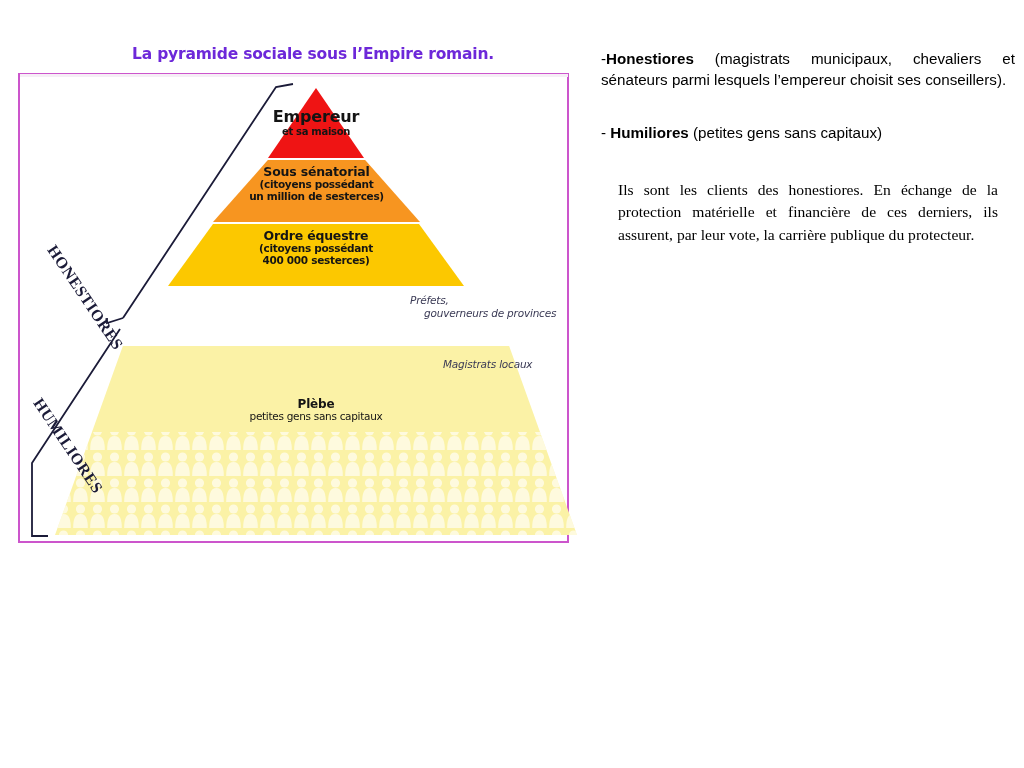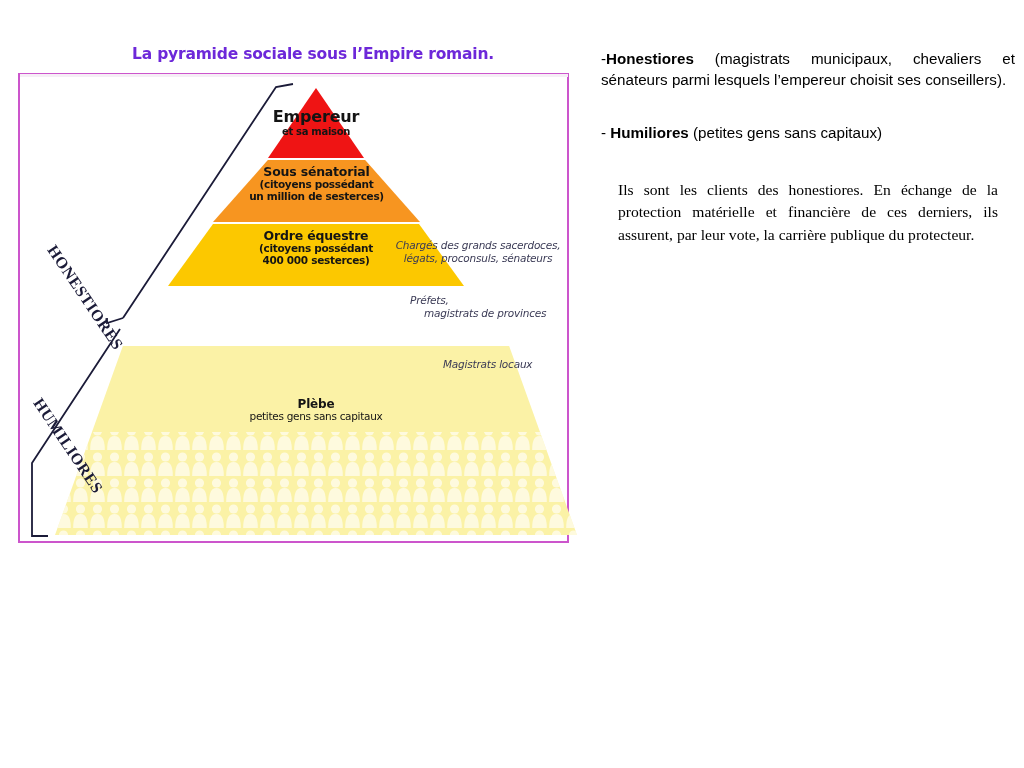--- a/index.html
+++ b/index.html
@@ -170,27 +170,23 @@
     </div>
 
     <div class="tier" id="tier-apex">
       <div class="shape"></div>
       <div class="tier-label" id="lbl-apex">
         <div class="tl-main">Empereur</div>
         <div class="tl-sub">et sa maison</div>
       </div>
     </div>
 
-    <div class="anno" id="anno-senat">
-      <div>Chargés des grands sacerdoces,</div>
-      <div>légats, proconsuls, sénateurs</div>
-    </div>
     <div class="anno" id="anno-eques">
       <div>Préfets,</div>
-      <div style="padding-left:14px">magistrats de provinces</div>
+      <div style="padding-left:14px">gouverneurs de provinces</div>
     </div>
     <div class="anno" id="anno-prop">Magistrats locaux</div>
 
     <svg style="position:absolute;left:0;top:0;width:551px;height:470px;overflow:visible">
       <polyline points="275,11 258,14 105,245" fill="none" stroke="#1b1b38" stroke-width="1.8"></polyline>
       <polyline points="105,245 89,250 89,245" fill="none" stroke="#1b1b38" stroke-width="1.8"></polyline>
       <polyline points="102,256 14,390 14,463 30,463" fill="none" stroke="#1b1b38" stroke-width="1.8"></polyline>
     </svg>
 
     <div class="brk-label" style="left:33px;top:165px;transform:rotate(56deg);">HONESTIORES</div>

